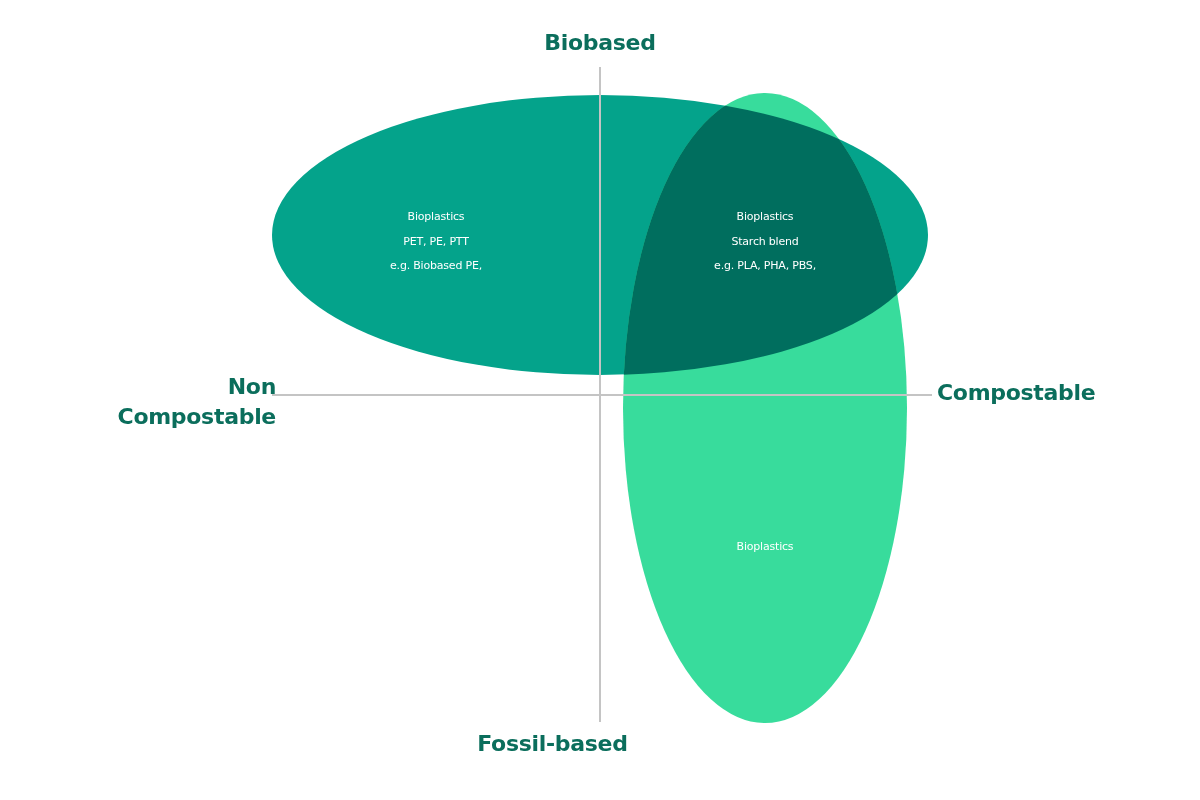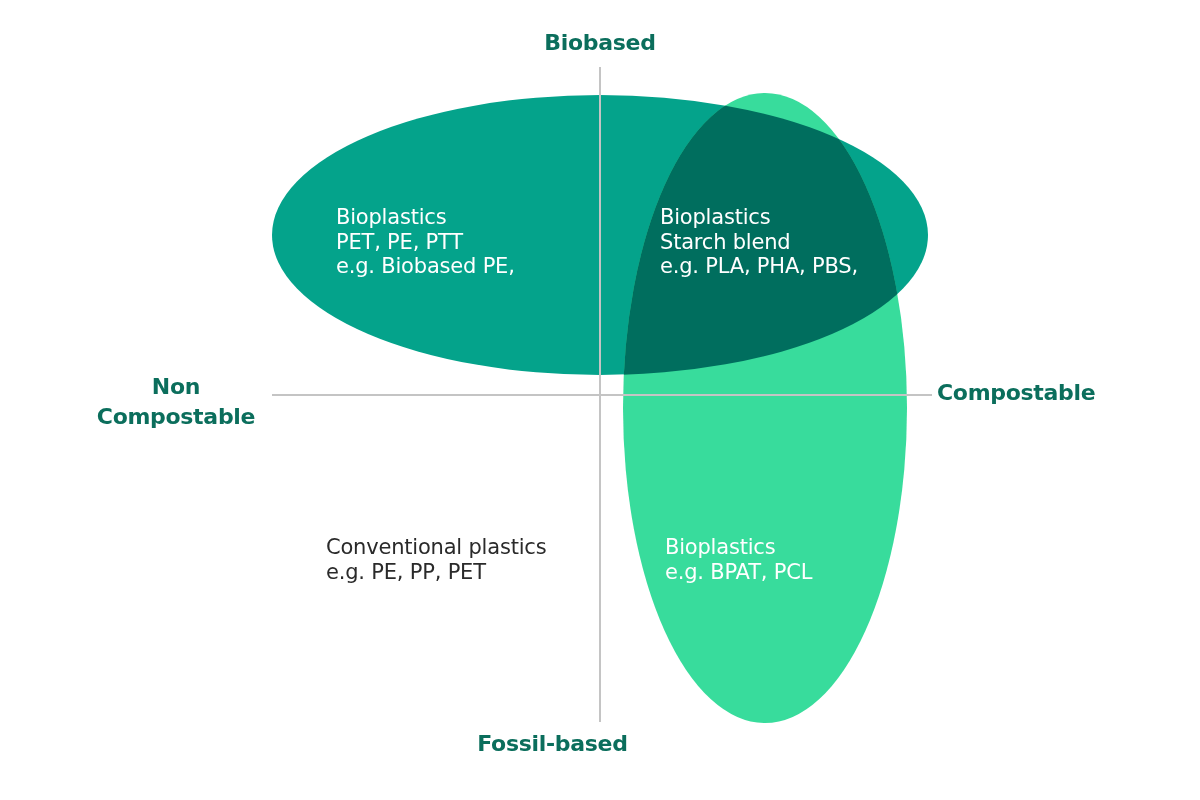--- a/index.html
+++ b/index.html
@@ -24,21 +24,22 @@
       position: absolute;
       font-weight: bold;
       color: #0b6e5c;
       font-size: 22px;
       line-height: 30px;
       white-space: nowrap;
       letter-spacing: -0.3px;
     }
     .region-text {
       position: absolute;
-      font-size: 21px;
+      text-align: center;
+      font-size: 11px;
       line-height: 24.5px;
       white-space: nowrap;
       letter-spacing: -0.2px;
     }
     .region-text span {
       display: block;
     }
     .light { color: #ffffff; }
     .dark { color: #2a2a2a; }
   </style>
@@ -58,42 +59,37 @@
     <ellipse cx="600" cy="235" rx="328" ry="140" fill="#006e5e" clip-path="url(#clip-tall)"></ellipse>
 
     <rect x="599" y="67" width="2" height="655" fill="#c4c4c4"></rect>
     <rect x="272" y="394" width="660" height="2" fill="#c4c4c4"></rect>
   </svg>
 
   <div class="axis-label" style="left:0; width:1200px; text-align:center; top:28px;">Biobased</div>
 
   <div class="axis-label" style="left:0; width:1105px; text-align:center; top:729px;">Fossil-based</div>
 
-  <div class="axis-label" style="left:76px; width:200px; text-align:center; top:372px;">
+  <div class="axis-label" style="left:76px; width:200px; text-align:right; top:372px;">
     <div>Non</div>
     <div>Compostable</div>
   </div>
 
   <div class="axis-label" style="left:937px; top:378px;">Compostable</div>
 
   <div class="region-text light" style="left:336px; width:200px; top:205px;">
     <span>Bioplastics</span>
     <span>PET, PE, PTT</span>
     <span>e.g. Biobased PE,</span>
   </div>
 
   <div class="region-text light" style="left:660px; width:210px; top:205px;">
     <span>Bioplastics</span>
     <span>Starch blend</span>
     <span>e.g. PLA, PHA, PBS,</span>
   </div>
 
-  <div class="region-text dark" style="left:326px; width:220px; top:535px;">
-    <span>Conventional plastics</span>
-    <span>e.g. PE, PP, PET</span>
-  </div>
 
   <div class="region-text light" style="left:665px; width:200px; top:535px;">
     <span>Bioplastics</span>
-    <span>e.g. BPAT, PCL</span>
   </div>
 
 </div>
 
 </body></html>

